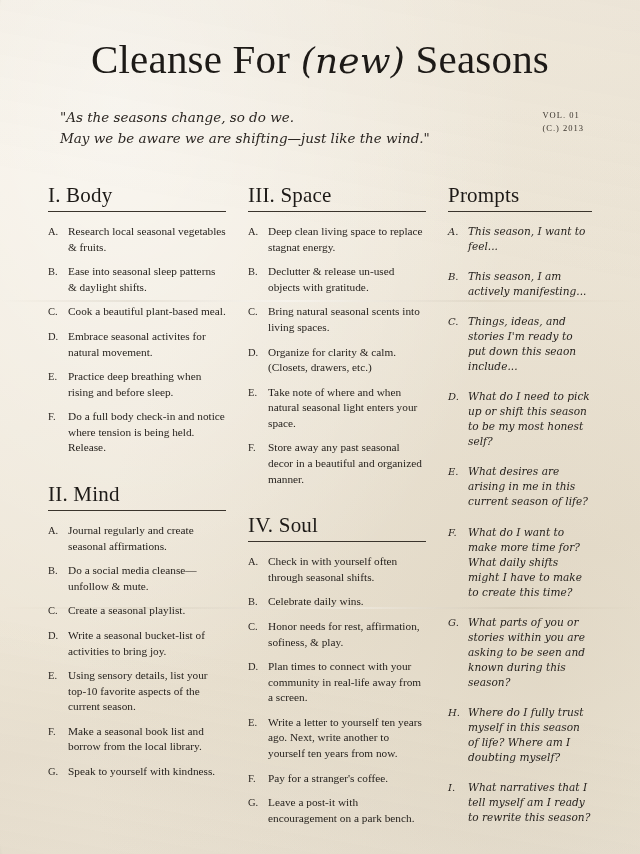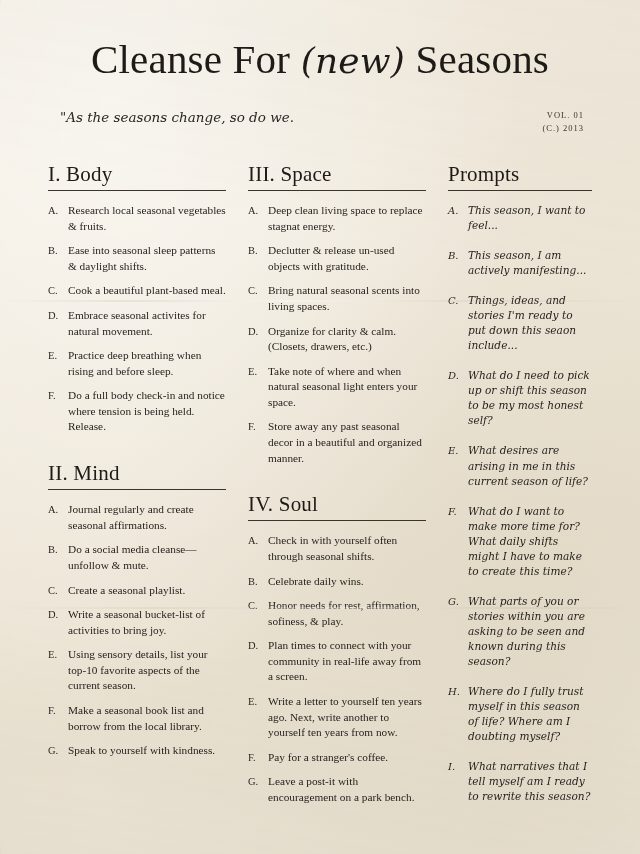--- a/index.html
+++ b/index.html
@@ -80,21 +80,20 @@
     font-size: 13.5px;
     line-height: 1.55;
     font-family: "DejaVu Serif", serif;
     color: #2b2622;
     max-width: 420px;
   }
   .volume {
     position: absolute;
     right: 26px;
     top: 2px;
-    text-align: right;
     font-size: 8.5px;
     letter-spacing: 1px;
     line-height: 1.5;
     font-family: "Liberation Serif", serif;
     color: #3a342d;
   }
 
   .columns {
     display: flex;
     gap: 22px;
@@ -175,20 +174,21 @@
   <div class="crease1"></div>
   <div class="crease2"></div>
 
   <h1 class="title">
     <span>Cleanse For </span><span class="italic-word">(new)</span><span> Seasons</span>
   </h1>
 
   <div class="subhead">
     <div class="quote">
       <div>"As the seasons change, so do we.</div>
+      <div>May we be aware we are shifting—just like the wind."</div>
     </div>
     <div class="volume">
       <div>VOL. 01</div>
       <div>(C.) 2013</div>
     </div>
   </div>
 
   <div class="columns">
 
     <div class="col col-1">

